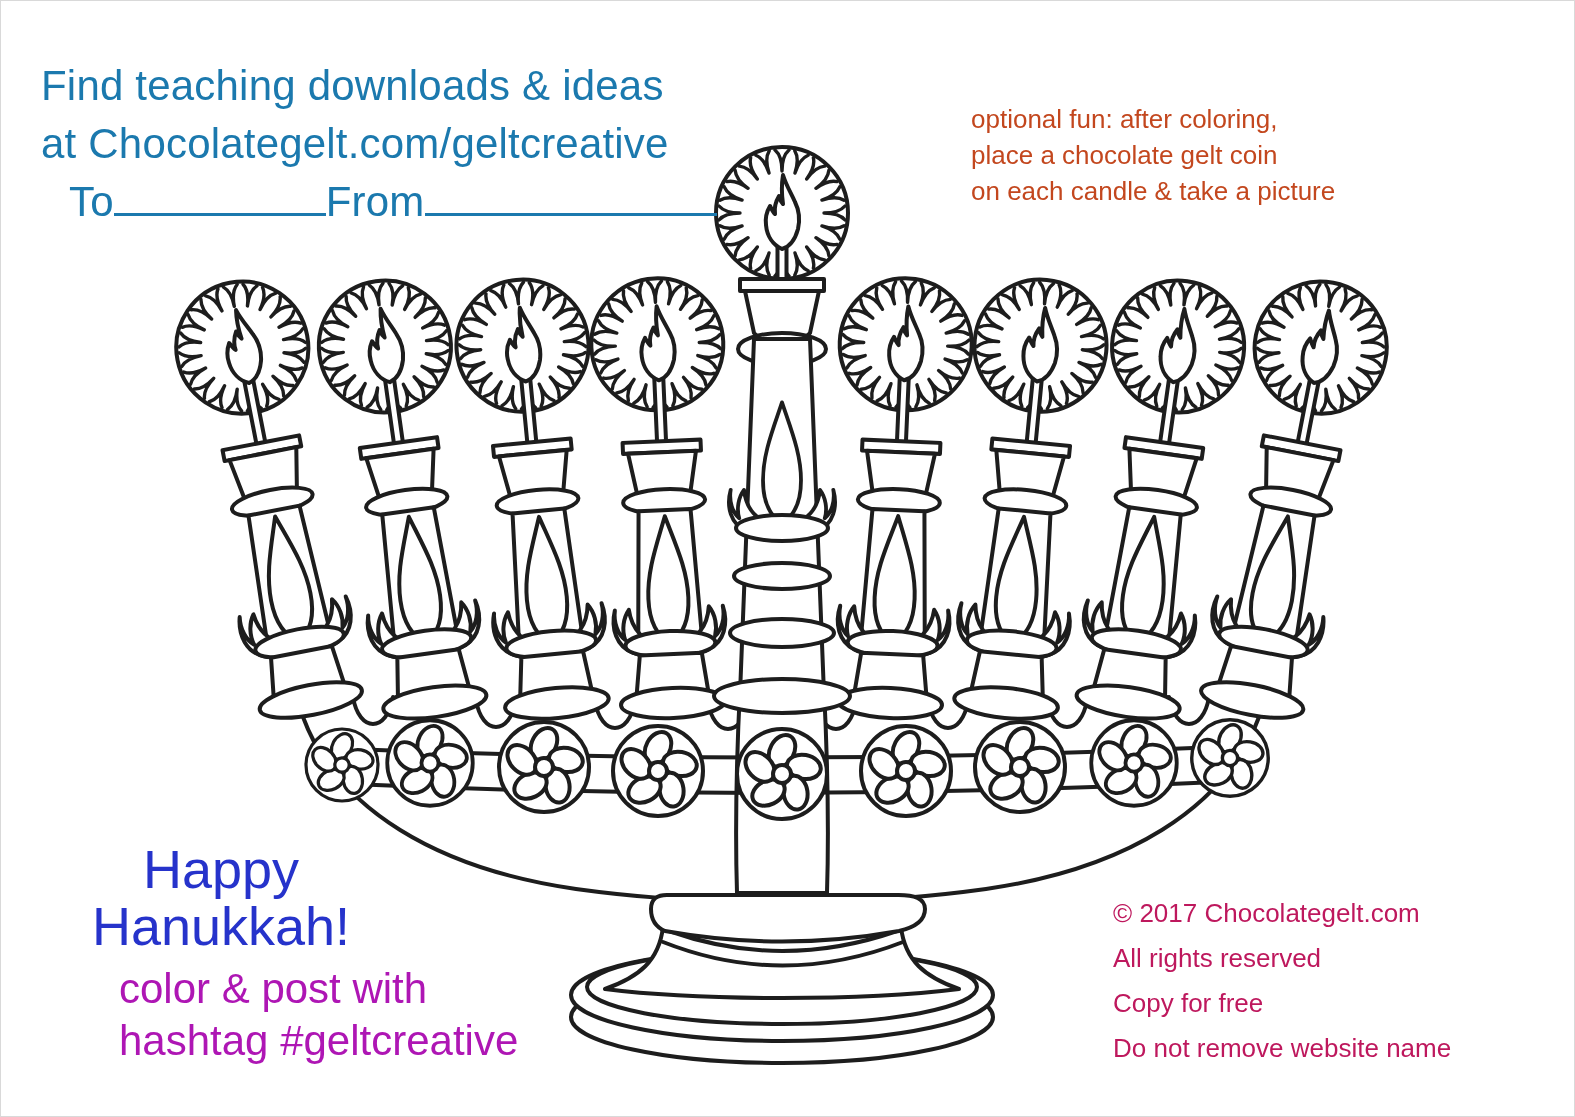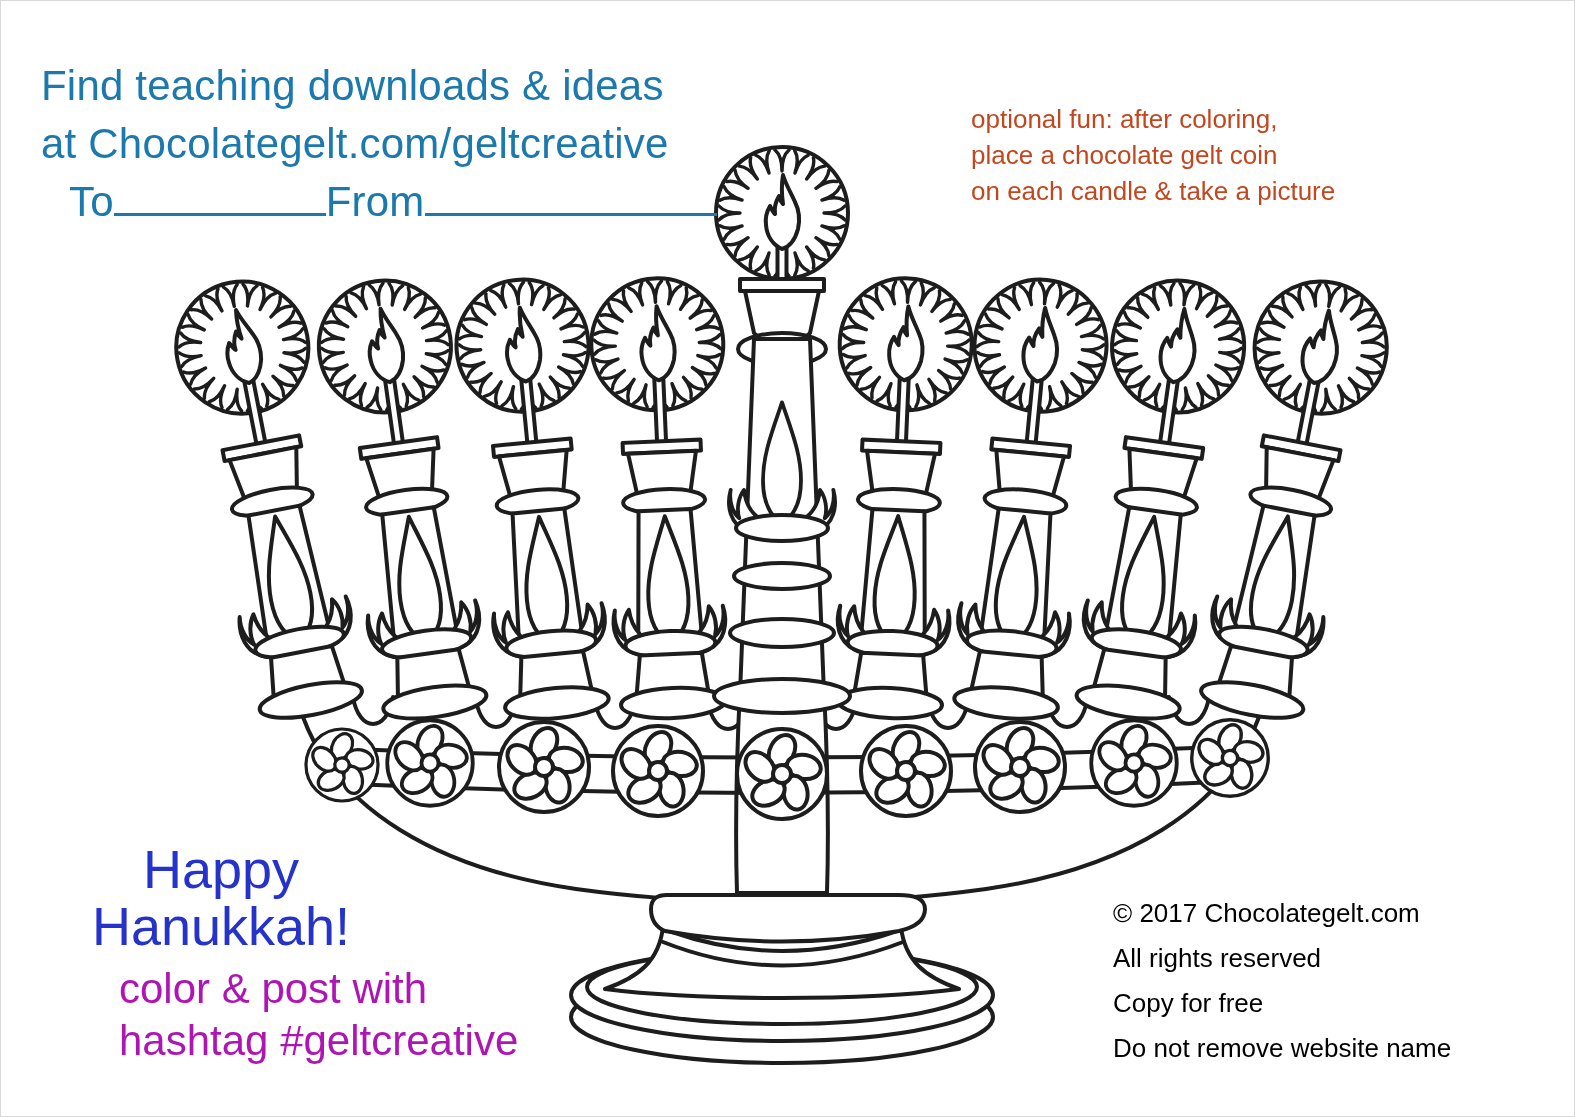--- a/index.html
+++ b/index.html
@@ -40,21 +40,21 @@
     text-align:center;white-space:nowrap;margin-top:40px;
   }
   .hashtag-note{
     left:118px;top:962px;width:430px;
     color:#ae16b4;
     font-size:42px;line-height:52px;
     text-align:left;white-space:nowrap;
   }
   .copyright-note{
     left:1112px;top:890px;
-    color:#000000;
+    color:#be185d;
     font-size:26px;line-height:45px;
   }
 </style>
 </head>
 <body>
 
 <div class="page">
 
   <svg class="menorah-svg" viewBox="0 0 1575 1117" aria-hidden="true">
     <defs>

